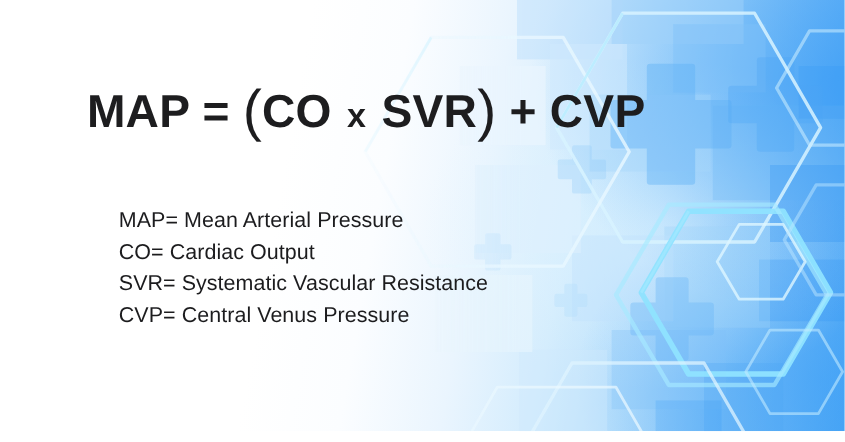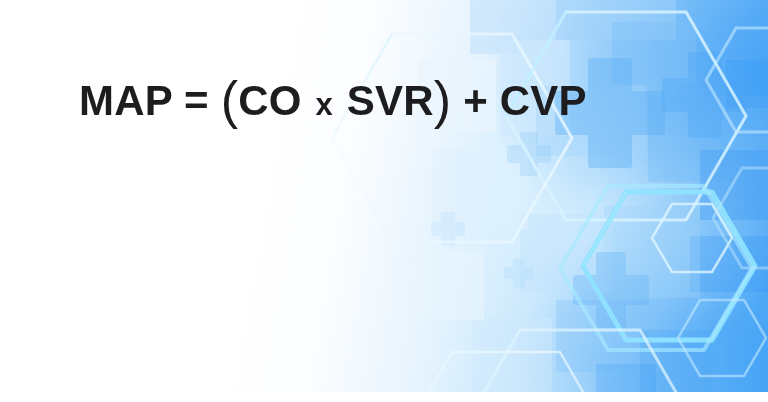--- a/index.html
+++ b/index.html
@@ -207,15 +207,21 @@
         <path d="M583,266 L626,192"></path>
         <path d="M332,138 L392,34"></path>
       </g>
     </svg>
   </div>
 
   <div class="content">
 
     <h1 class="formula"><span>MAP</span> <span>=</span> <span class="paren">(</span><span>CO</span> <span class="mul">x</span> <span>SVR</span><span class="paren">)</span> <span>+</span> <span>CVP</span></h1>
 
+    <ul class="legend">
+      <li class="legend-item">MAP= Mean Arterial Pressure</li>
+      <li class="legend-item">CO= Cardiac Output</li>
+      <li class="legend-item">SVR= Systematic Vascular Resistance</li>
+      <li class="legend-item">CVP= Central Venus Pressure</li>
+    </ul>
 
   </div>
 </div>
 
 </body></html>

